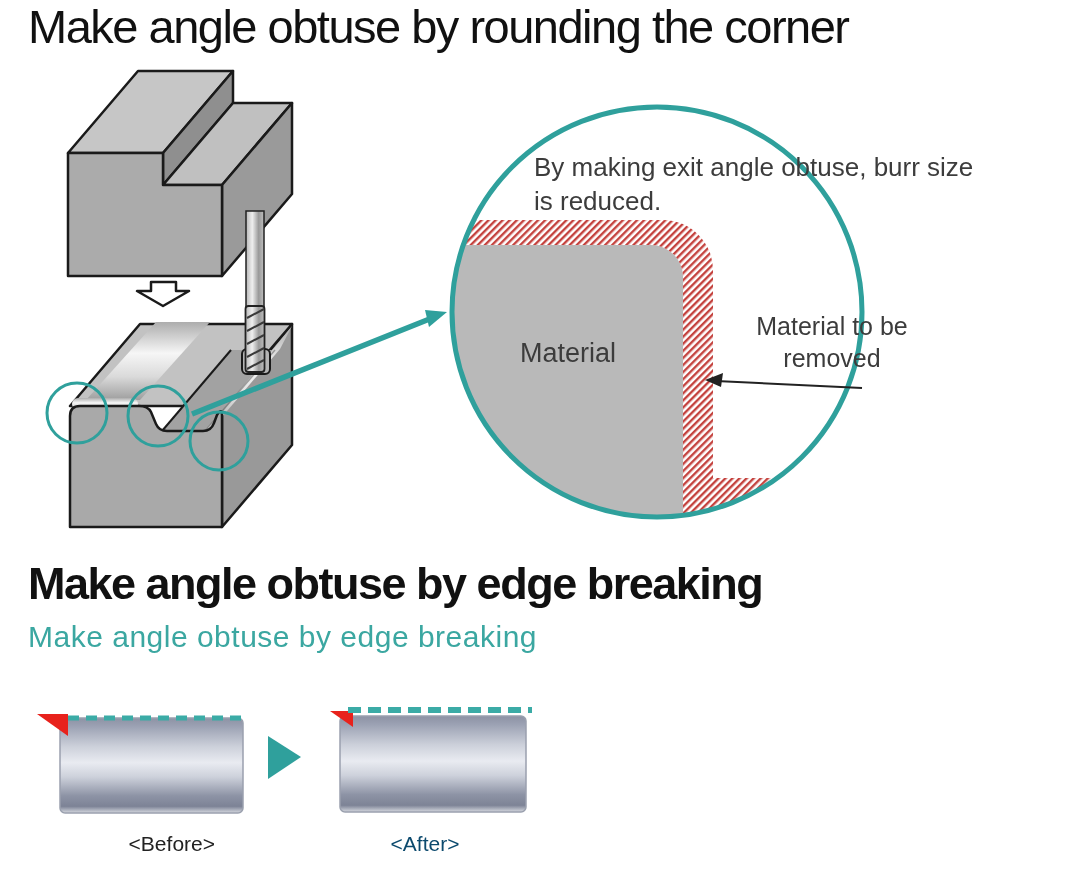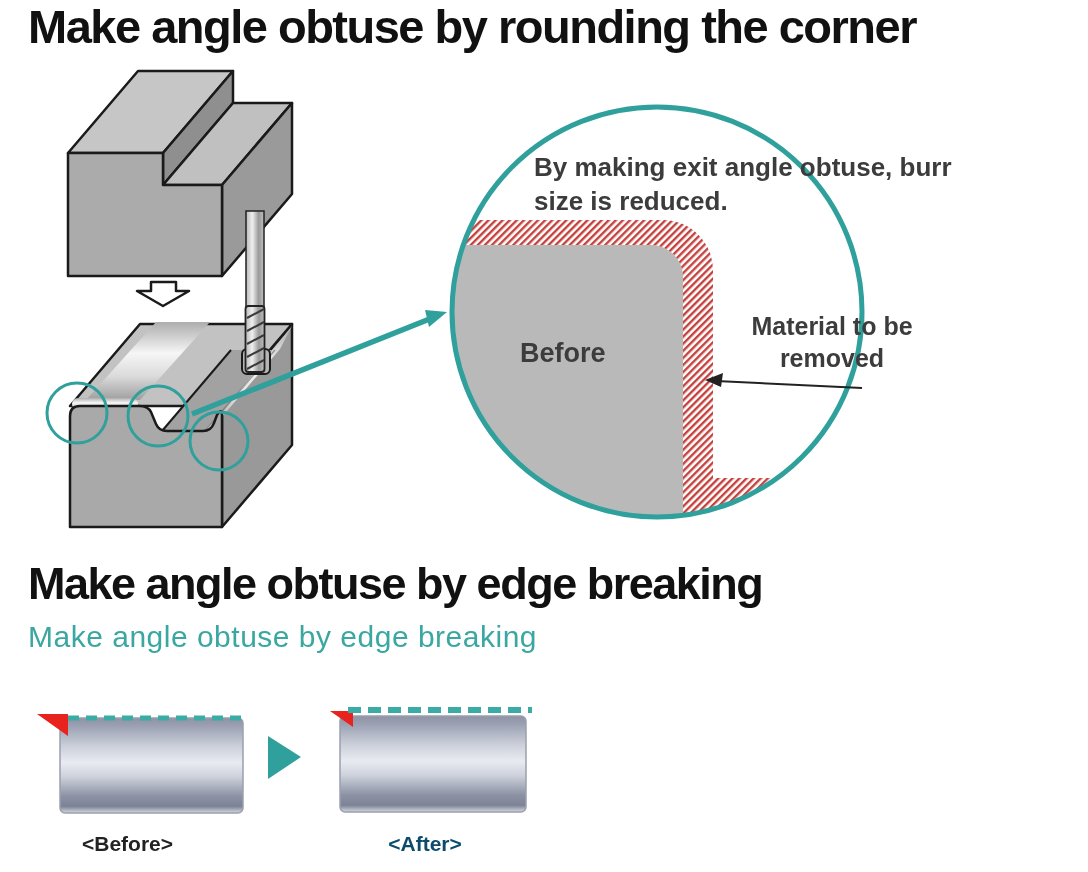--- a/index.html
+++ b/index.html
@@ -1,30 +1,30 @@
 <!DOCTYPE html>
 <html><head>
 <meta charset="utf-8">
 <style>
   html,body{margin:0;padding:0;background:#fff;}
   body{width:1088px;height:872px;position:relative;overflow:hidden;
        font-family:"Liberation Sans", sans-serif;}
-  .abs{position:absolute;font-weight:bold;}
-  .h1{left:28px;top:0px;width:1050px;font-size:47px;font-weight:700;
+  .abs{position:absolute;}
+  .h1{left:28px;top:0px;width:1050px;font-size:47px;font-weight:400;
       letter-spacing:-1.5px;color:#111;line-height:54px;}
   .h2{left:28px;top:558px;width:1000px;font-size:45px;font-weight:700;
       letter-spacing:-1.5px;color:#111;line-height:52px;}
   .subtitle{left:28px;top:620px;width:700px;font-size:30px;font-weight:400;
       color:#3BA7A1;letter-spacing:0.5px;}
   .caption{left:534px;top:150px;width:445px;font-size:26px;line-height:34px;
       color:#3C3C3C;}
   .product{left:520px;top:338px;font-size:27px;color:#3C3C3C;}
   .material{left:732px;top:310px;width:200px;font-size:25px;line-height:32px;
       color:#3C3C3C;text-align:center;}
-  .beforeLbl{left:82px;top:832px;width:150px;text-align:left;font-size:21px;color:#222;}
+  .beforeLbl{left:65px;top:832px;width:150px;text-align:right;font-size:21px;color:#222;}
   .afterLbl{left:350px;top:832px;width:150px;text-align:center;font-size:21px;color:#0c4a6e;}
   svg{position:absolute;left:0;top:0;}
 </style>
 </head>
 <body>
 
 <svg width="1088" height="872" viewBox="0 0 1088 872">
   <defs>
     <pattern id="hatch" width="5" height="5" patternUnits="userSpaceOnUse" patternTransform="rotate(45)">
       <rect x="0" y="0" width="2.4" height="5" fill="#C4423E"></rect>
@@ -128,21 +128,21 @@
     <rect x="340" y="716" width="186" height="96" rx="5" fill="url(#barGrad)" stroke="#9aa0ae" stroke-width="1.5"></rect>
     <polygon points="330,711 353,711 353,727" fill="#E8221C"></polygon>
     <line x1="348" y1="710" x2="532" y2="710" stroke-width="6" stroke-dasharray="13,7" stroke="#3BABA6"></line>
   </g>
 </svg>
 
 <div class="abs h1">Make angle obtuse by rounding the corner</div>
 
 <div class="abs caption">By making exit angle obtuse, burr size is reduced.</div>
 
-<div class="abs product">Before</div>
+<div class="abs product">Material</div>
 
 <div class="abs material">Material to be removed</div>
 
 <div class="abs h2">Make angle obtuse by edge breaking</div>
 
 <div class="abs subtitle">Make angle obtuse by edge breaking</div>
 
 <div class="abs beforeLbl">&lt;Before&gt;</div>
 
 <div class="abs afterLbl">&lt;After&gt;</div>

